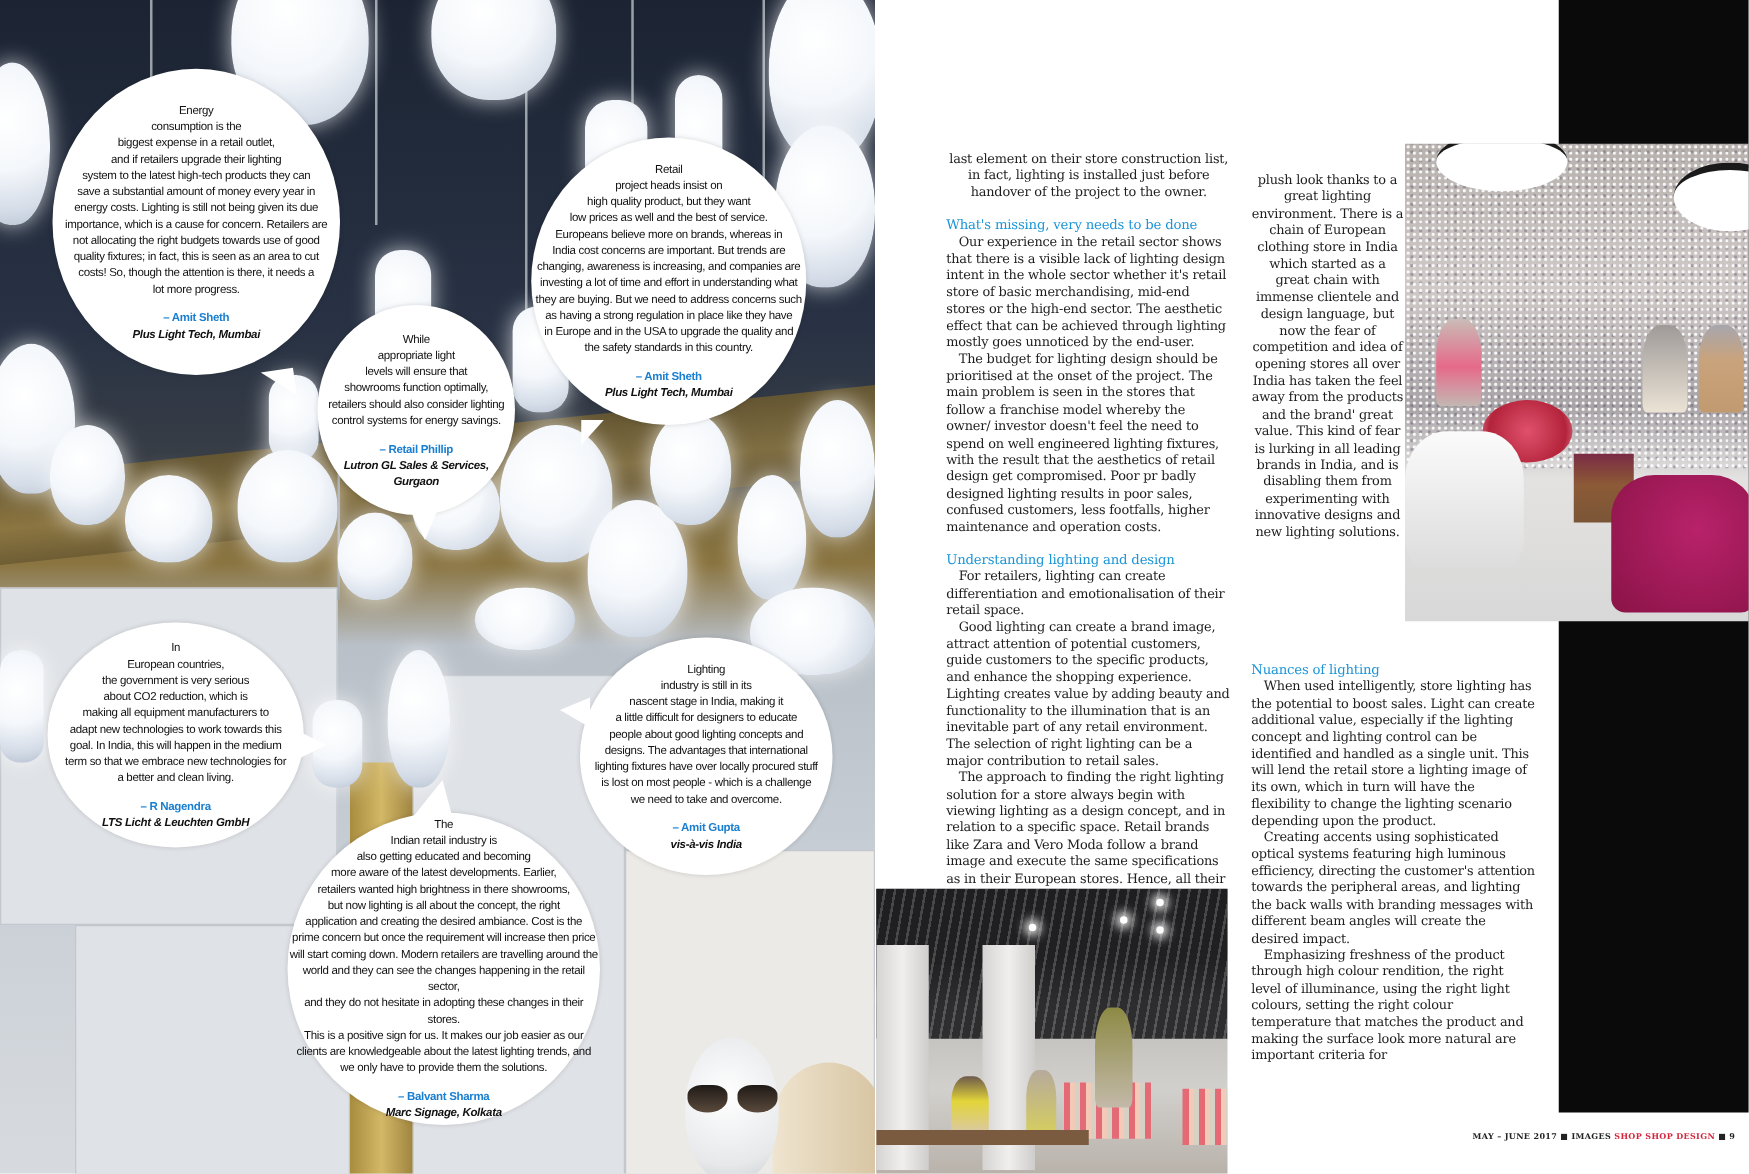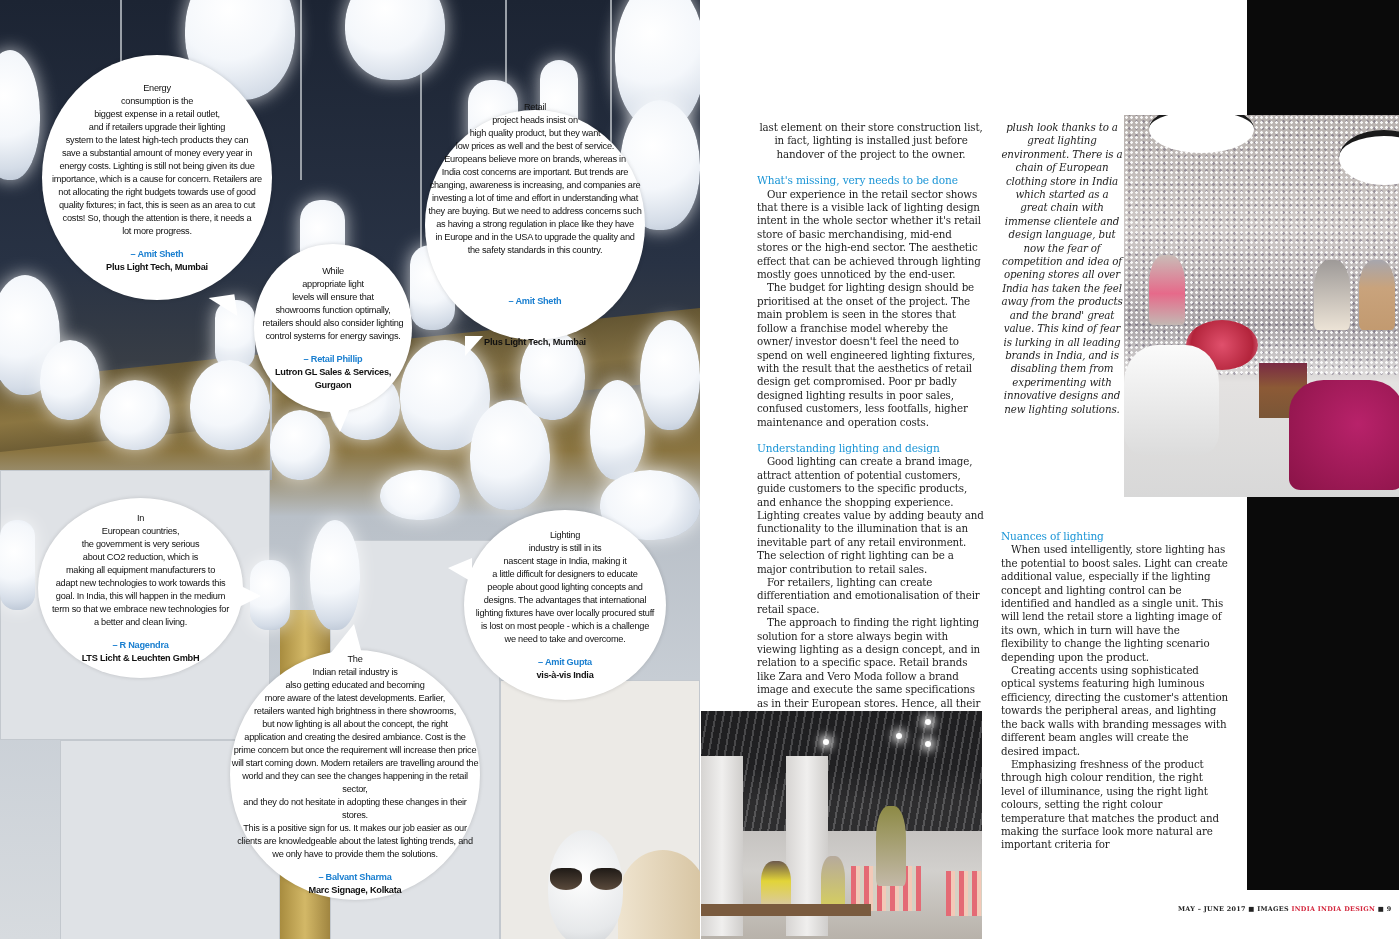--- a/index.html
+++ b/index.html
@@ -40,34 +40,34 @@
       position: absolute; background: #ffffff; border-radius: 50%;
       display: flex; flex-direction: column; align-items: center; justify-content: center;
       text-align: center; color: #111;
       font-family: "Liberation Sans", sans-serif; font-stretch: condensed;
       font-size: 9.2px; line-height: 13px; letter-spacing: -0.25px;
       box-shadow: 0 0 4px rgba(0,0,0,.15);
     }
     .bubble .tail { position: absolute; width: 0; height: 0; border-style: solid; }
     .bubble .quote { white-space: pre-line; }
     .bubble .author { color: #1a7fd0; font-weight: bold; margin-top: 10px; }
-    .bubble .company { font-weight: bold; white-space: pre-line; }
+    .bubble .company { font-weight: bold; white-space: pre-line; font-style: italic; }
 
     
     .right-page { position: absolute; left: 700px; top: 0; width: 699px; height: 939px; background: #ffffff; }
     .black-bar { position: absolute; left: 1247px; top: 0; width: 152px; height: 890px; background: #0a0a0a; }
     .col {
       position: absolute; font-family: "DejaVu Serif", serif; font-size: 10.3px; line-height: 13.4px;
       color: #1e1e1e; letter-spacing: -0.15px;
     }
     .col p { text-indent: 10px; }
     .col p.noindent { text-indent: 0; text-align: center; }
     .col h3 { font-weight: normal; color: #1b95d6; font-size: 10.6px; margin-top: 13px; }
     .col-a { left: 757px; top: 121px; width: 228px; }
-    .col-b { left: 1001px; top: 121px; width: 122px; font-style: italic; }
+    .col-b { left: 1001px; top: 138px; width: 122px; }
     .col-c { left: 1001px; top: 517px; width: 228px; }
 
     .photo-store {
       position: absolute; left: 1124px; top: 115px; width: 275px; height: 382px; overflow: hidden;
       background: linear-gradient(180deg, #b7b1ae 0%, #cfc9c7 30%, #a8a3a6 55%, #e4e2e1 70%, #d8d8d8 100%);
     }
     .sequin { position:absolute; left:0; top:0; right:0; height:260px;
       background-image: radial-gradient(circle, rgba(255,255,255,.9) 1px, transparent 1.6px), radial-gradient(circle, rgba(70,60,90,.35) 1px, transparent 1.6px);
       background-size: 5px 5px, 7px 7px; background-position: 0 0, 2px 3px; }
     .lamp { position:absolute; border-radius:50%; background:#fff; border-top: 6px solid #1a1a1a; }
@@ -171,21 +171,21 @@
 appropriate light
 levels will ensure that
 showrooms function optimally,
 retailers should also consider lighting
 control systems for energy savings.</div>
     <div class="author">– Retail Phillip</div>
     <div class="company">Lutron GL Sales &amp; Services,
 Gurgaon</div>
   </div>
 
-  <div class="bubble" style="left:425px;top:110px;width:220px;height:230px;gap:28px;">
+  <div class="bubble" style="left:425px;top:110px;width:220px;height:230px;">
     <div class="tail" style="left:40px;bottom:-16px;border-width:20px 18px 0 0;border-color:#fff transparent transparent transparent;"></div>
     <div class="quote">Retail
 project heads insist on
 high quality product, but they want
 low prices as well and the best of service.
 Europeans believe more on brands, whereas in
 India cost concerns are important. But trends are
 changing, awareness is increasing, and companies are
 investing a lot of time and effort in understanding what
 they are buying. But we need to address concerns such
@@ -249,22 +249,22 @@
 
 <div class="right-page"></div>
 <div class="black-bar"></div>
 
 <div class="col col-a">
   <p class="noindent">last element on their store construction list, in fact, lighting is installed just before handover of the project to the owner.</p>
   <h3>What's missing, very needs to be done</h3>
   <p>Our experience in the retail sector shows that there is a visible lack of lighting design intent in the whole sector whether it's retail store of basic merchandising, mid-end stores or the high-end sector.  The aesthetic effect that can be achieved through lighting mostly goes unnoticed by the end-user.</p>
   <p>The budget for lighting design should be prioritised at the onset of the project. The main problem is seen in the stores that follow a franchise model whereby the owner/ investor doesn't feel the need to spend on well engineered lighting fixtures, with the result that the aesthetics of retail design get compromised. Poor pr badly designed lighting results in poor sales, confused customers, less footfalls, higher maintenance and operation costs.</p>
   <h3>Understanding lighting and design</h3>
+  <p>For retailers, lighting can create differentiation and emotionalisation of their retail space.</p>
   <p>Good lighting can create a brand image, attract attention of potential customers, guide customers to the specific products, and enhance the shopping experience. Lighting creates value by adding beauty and functionality to the illumination that is an inevitable part of any retail environment. The selection of right lighting can be a major contribution to retail sales.</p>
-  <p>For retailers, lighting can create differentiation and emotionalisation of their retail space.</p>
   <p>The approach to finding the right lighting solution for a store always begin with viewing lighting as a design concept, and in relation to a specific space. Retail brands like Zara and Vero Moda  follow a brand image and execute the same specifications as in their European stores. Hence, all their stores have the same</p>
 </div>
 
 <div class="col col-b">
   <p class="noindent">plush look thanks to a great lighting environment. There is a chain of European clothing store in India which started as a great chain with immense clientele and design language, but now the fear of competition and idea of opening stores all over India has taken the feel away from the products and the brand' great value. This kind of fear is lurking in all leading brands in India, and is disabling them from experimenting with innovative designs and new lighting solutions.</p>
 </div>
 
 <div class="col col-c">
   <h3>Nuances of lighting</h3>
   <p>When used intelligently, store lighting has the potential to boost sales. Light can create additional value, especially if the lighting concept and lighting control can be identified and handled as a single unit. This will lend the retail store a lighting image of its own, which in turn will have the flexibility to change the lighting scenario depending upon the product.</p>
@@ -295,14 +295,14 @@
   <div class="pillar" style="left:85px;"></div>
   <div class="rack" style="left:150px;top:155px;width:70px;"></div>
   <div class="rack" style="left:245px;top:160px;width:36px;"></div>
   <div class="manq" style="left:60px;top:150px;width:30px;height:50px;background:linear-gradient(180deg,#6d5a4d,#e2d438 40%,#d8c7b8);"></div>
   <div class="manq" style="left:120px;top:145px;width:24px;height:55px;background:linear-gradient(180deg,#b6aa9c,#d8d15a);"></div>
   <div class="manq" style="left:175px;top:95px;width:30px;height:80px;background:linear-gradient(180deg,#8d8a45,#c3b9a8);"></div>
   <div class="table"></div>
 </div>
 
 <div class="footer">
-  <span>MAY – JUNE 2017</span><span> ■ </span><span>IMAGES </span><span class="brand">INDIA INDIA DESIGN</span><span> ■ </span><span>9</span>
+  <span>MAY – JUNE 2017</span><span> ■ </span><span>IMAGES </span><span class="brand">SHOP SHOP DESIGN</span><span> ■ </span><span>9</span>
 </div>
 
 </body></html>

